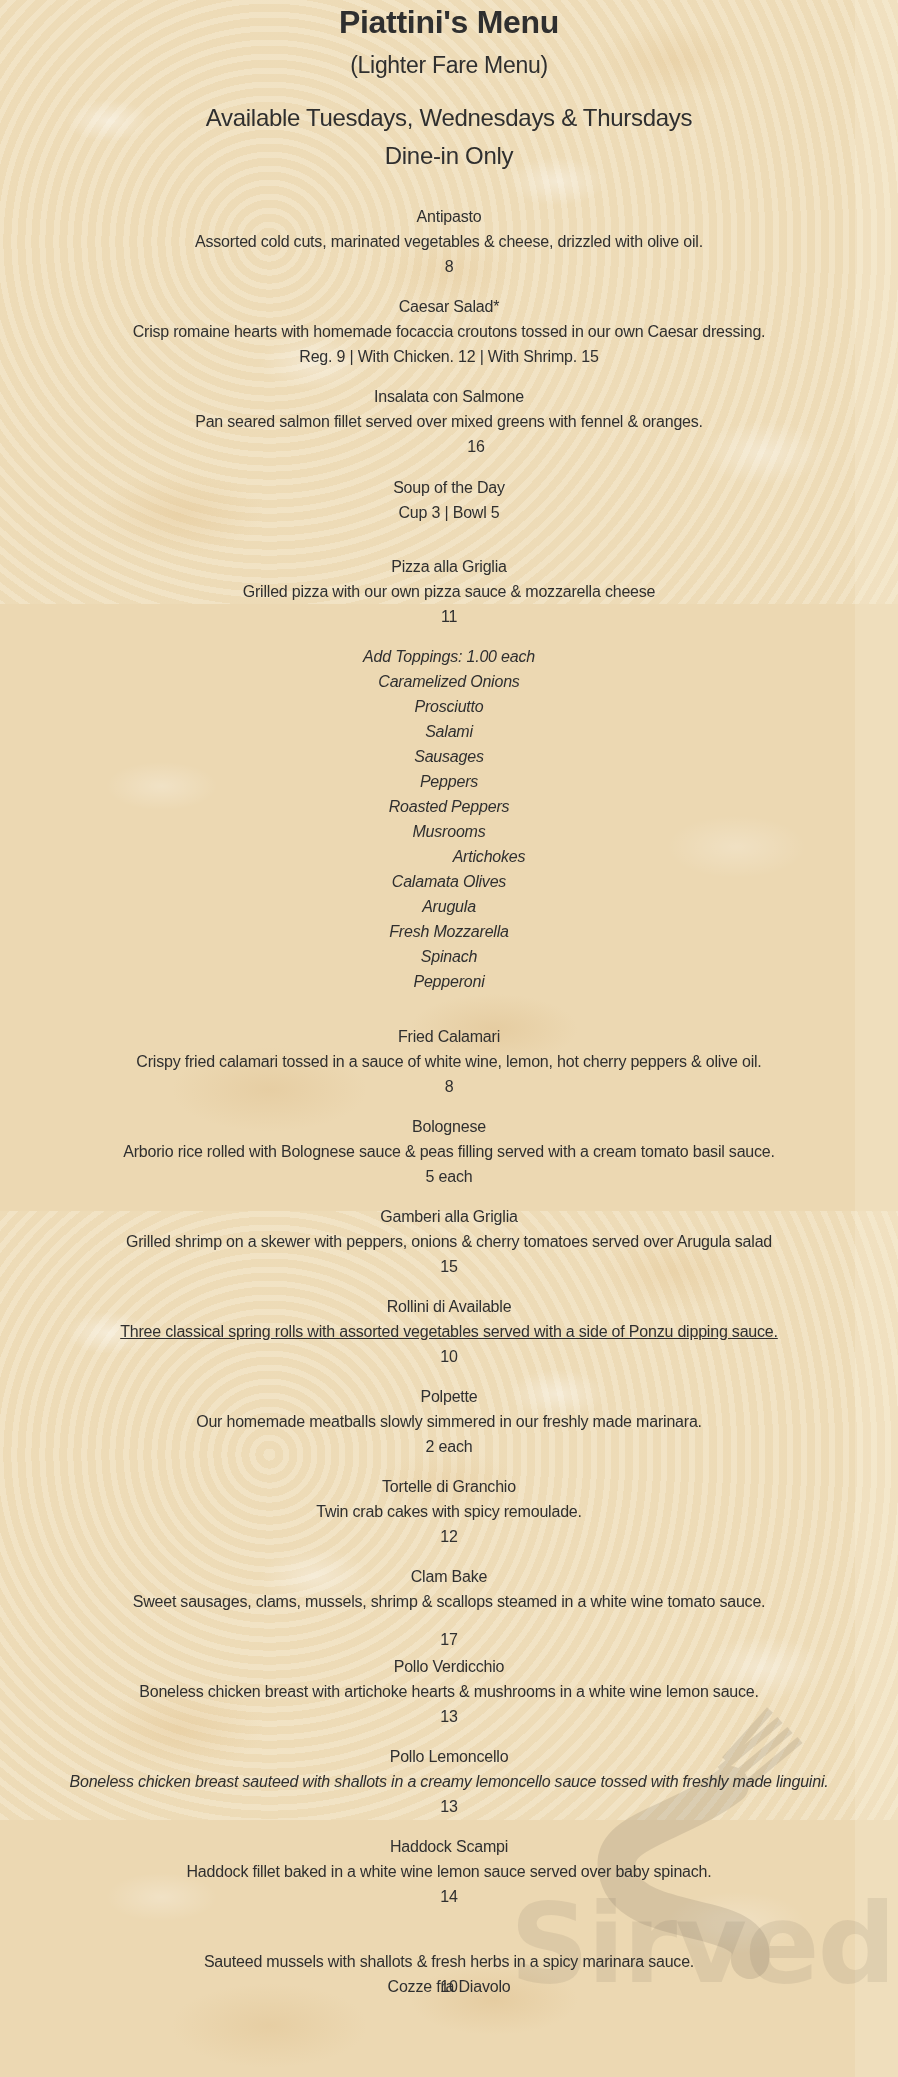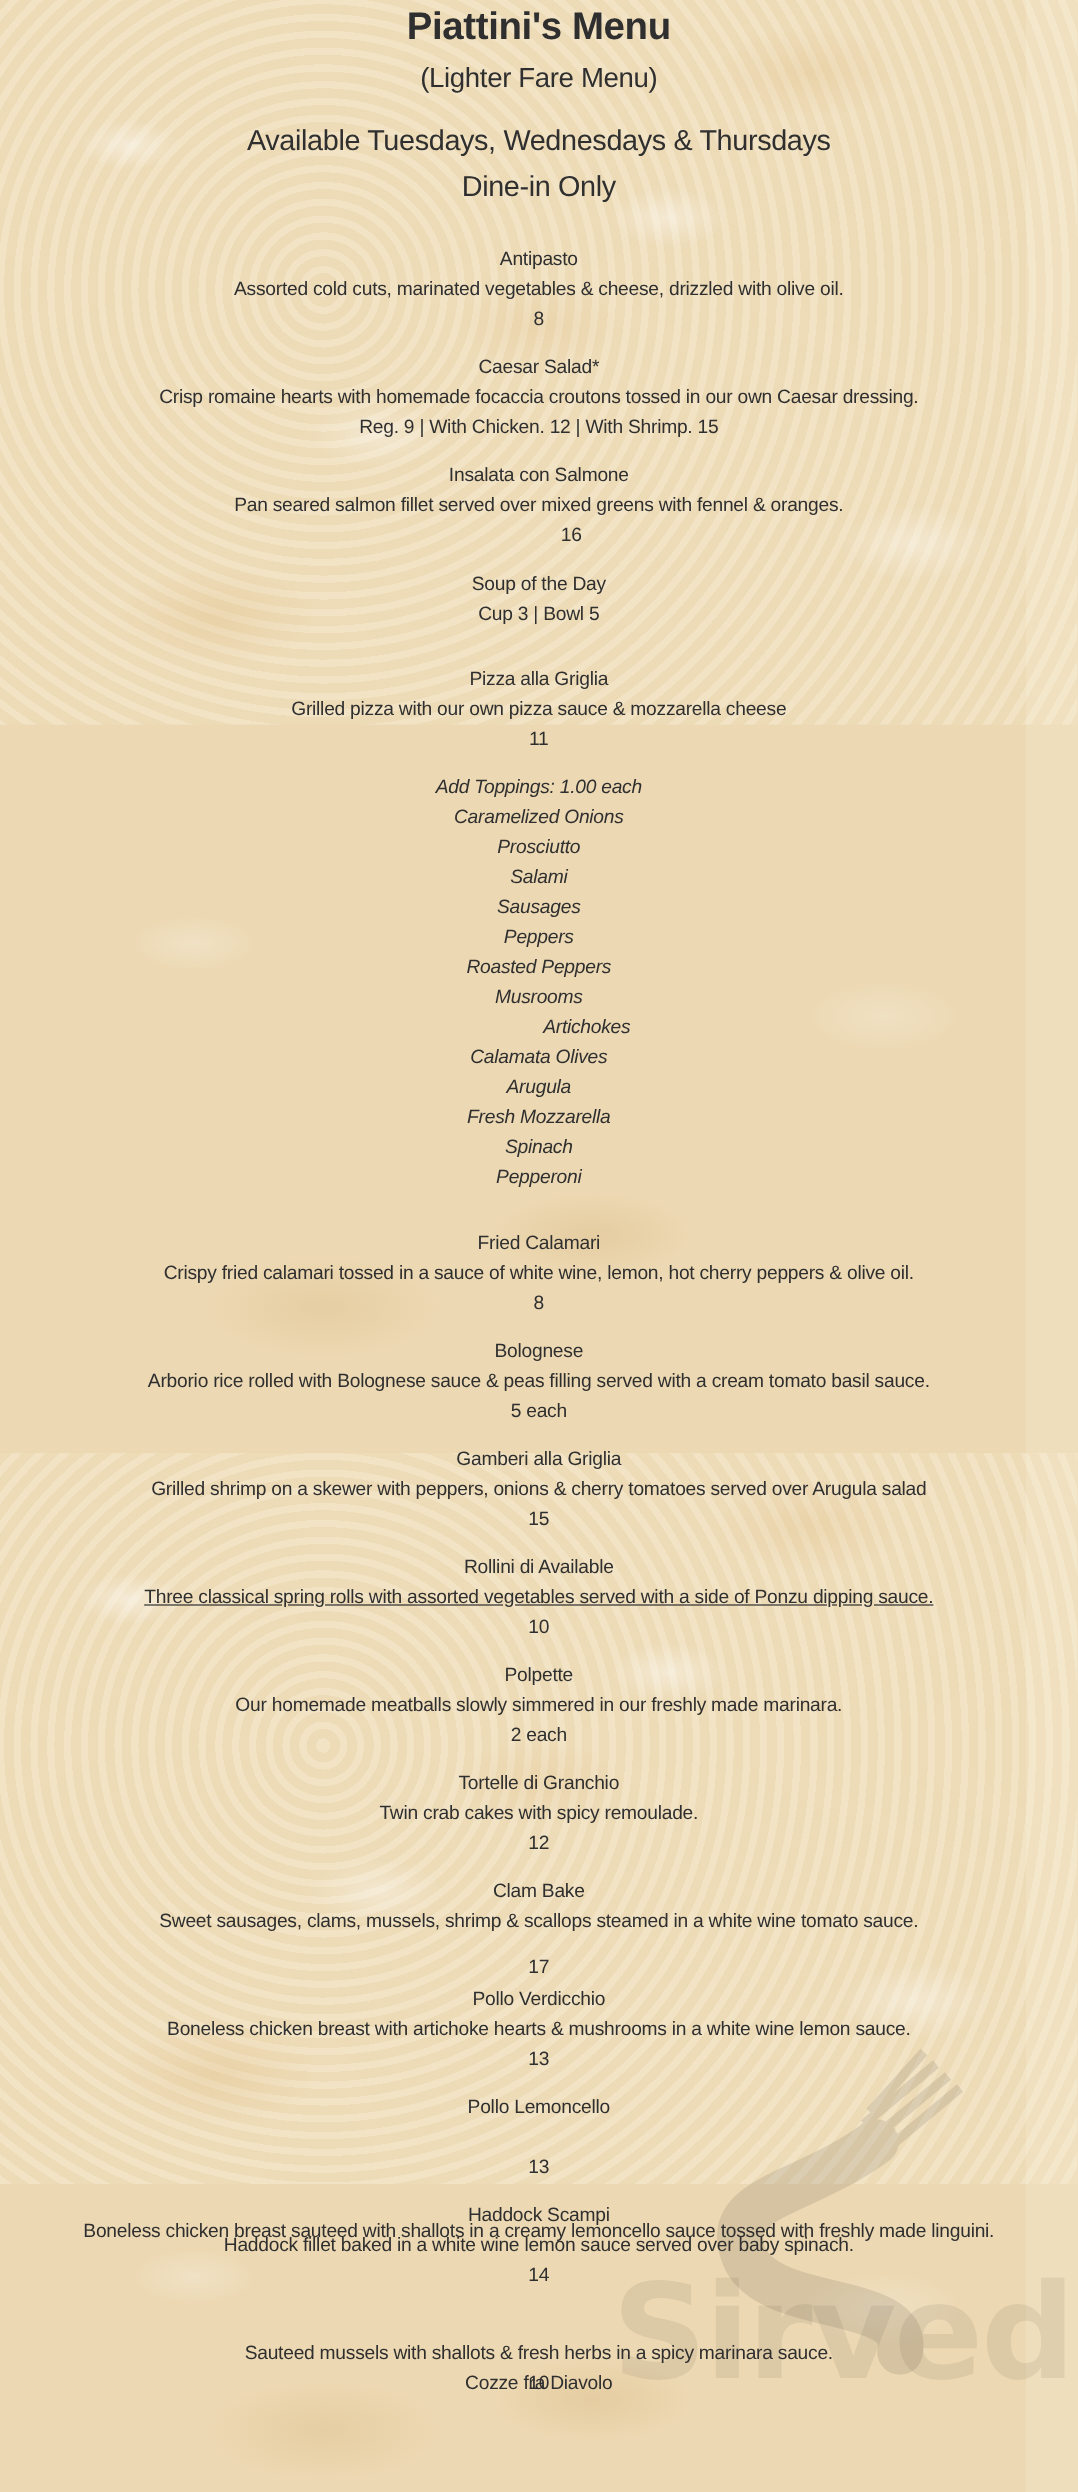--- a/index.html
+++ b/index.html
@@ -141,21 +141,21 @@
 
   <div class="line item" style="top:1577px;">Clam Bake</div>
   <div class="line item" style="top:1602px;">Sweet sausages, clams, mussels, shrimp &amp; scallops steamed in a white wine tomato sauce.</div>
   <div class="line item" style="top:1640px;">17</div>
 
   <div class="line item" style="top:1667px;">Pollo Verdicchio</div>
   <div class="line item" style="top:1692px;">Boneless chicken breast with artichoke hearts &amp; mushrooms in a white wine lemon sauce.</div>
   <div class="line item" style="top:1717px;">13</div>
 
   <div class="line item" style="top:1757px;">Pollo Lemoncello</div>
-  <div class="line item" style="top:1860px;">Boneless chicken breast sauteed with shallots in a creamy lemoncello sauce tossed with freshly made linguini.</div>
+  <div class="line item" style="top:1782px;font-style:italic;">Boneless chicken breast sauteed with shallots in a creamy lemoncello sauce tossed with freshly made linguini.</div>
   <div class="line item" style="top:1807px;">13</div>
 
   <div class="line item" style="top:1847px;">Haddock Scampi</div>
   <div class="line item" style="top:1872px;">Haddock fillet baked in a white wine lemon sauce served over baby spinach.</div>
   <div class="line item" style="top:1897px;">14</div>
 
   <div class="line item" style="top:1987px;">Cozze fra Diavolo</div>
   <div class="line item" style="top:1962px;">Sauteed mussels with shallots &amp; fresh herbs in a spicy marinara sauce.</div>
   <div class="line item" style="top:1987px;">10</div>
 </div>

